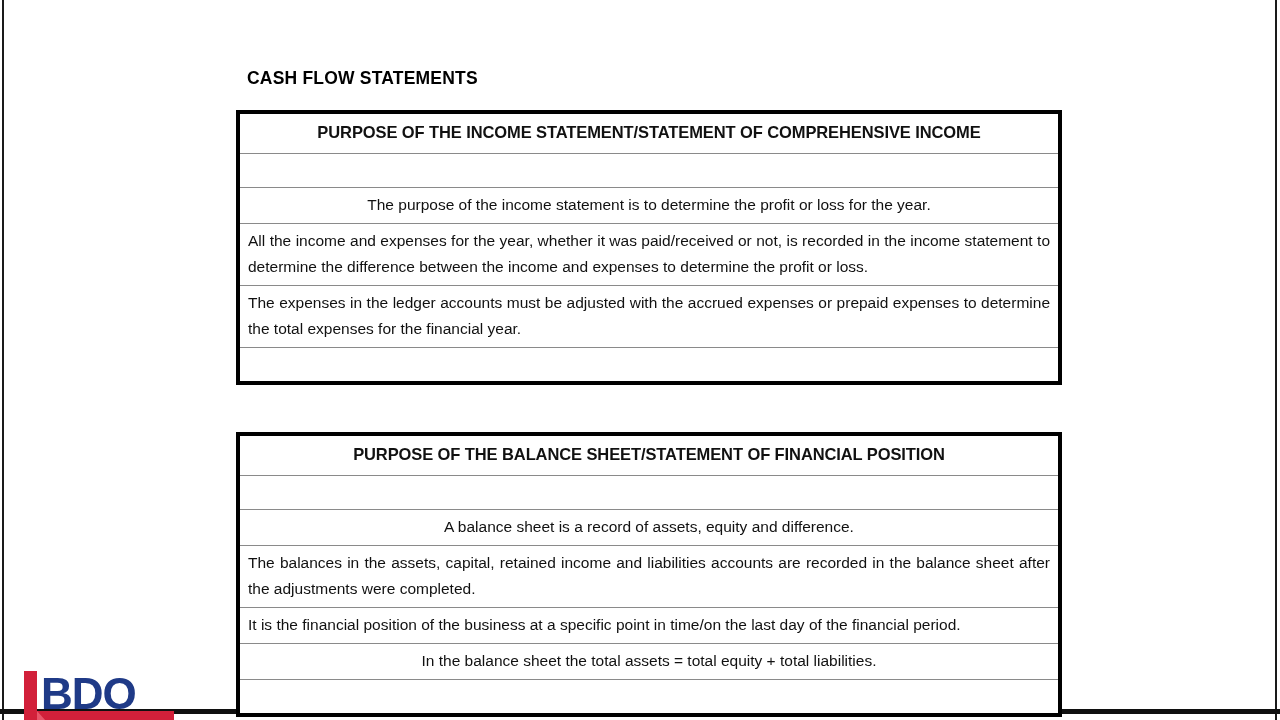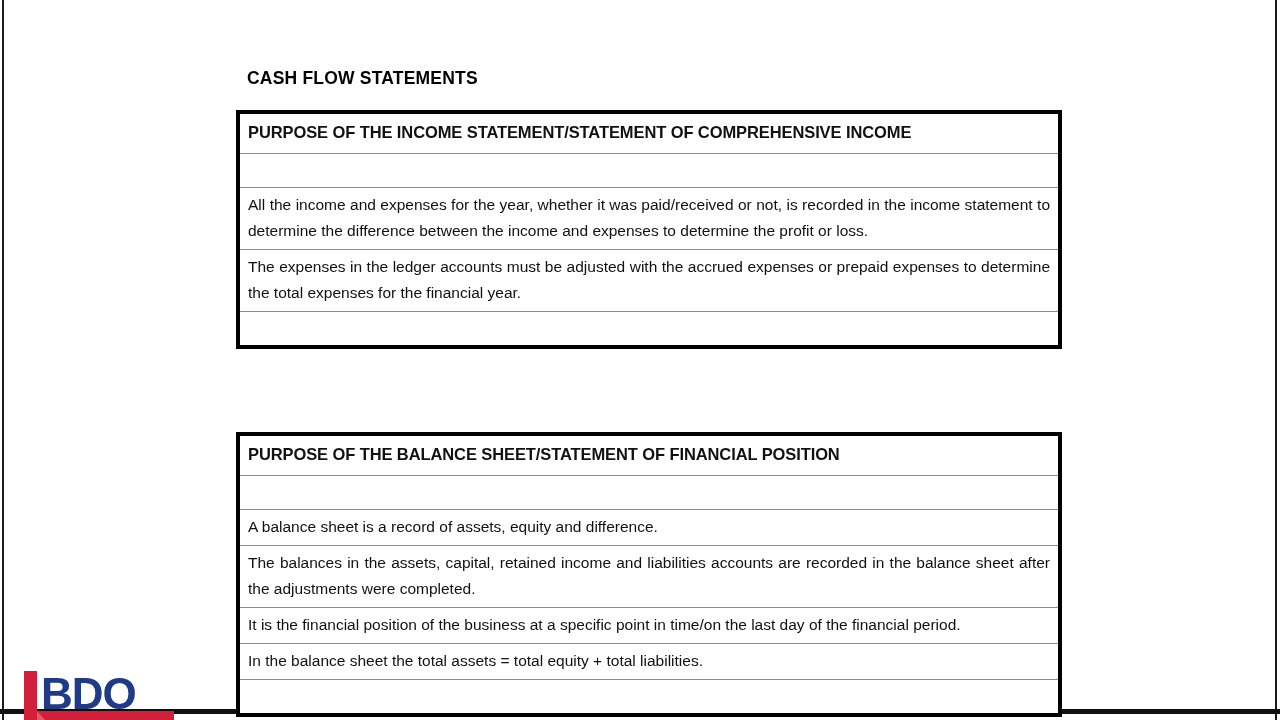--- a/index.html
+++ b/index.html
@@ -68,20 +68,21 @@
     table-layout: fixed;
     background: #ffffff;
   }
   .tbl-inner td {
     border: 1px solid #8a8a8a;
     padding: 4px 8px 5px 8px;
     vertical-align: top;
     font-size: 15.5px;
     line-height: 1.68;
     color: #111111;
+    text-align: center;
   }
   td.row-heading {
     font-weight: bold;
     font-size: 16.5px;
     letter-spacing: -0.1px;
     padding: 5px 8px 6px 8px;
     white-space: nowrap;
     border-top: none;
     border-left: none;
     border-right: none;
@@ -129,20 +130,23 @@
   <div class="fact-table" id="table-income">
     <table class="tbl-inner">
       <tbody>
         <tr>
           <td class="row-heading">PURPOSE OF THE INCOME STATEMENT/STATEMENT OF COMPREHENSIVE INCOME</td>
         </tr>
         <tr>
           <td class="row-spacer"></td>
         </tr>
         <tr>
+          <td class="row-text">The purpose of the income statement is to determine the profit or loss for the year.</td>
+        </tr>
+        <tr>
           <td class="row-text justify">All the income and expenses for the year, whether it was paid/received or not, is recorded in the income statement to determine the difference between the income and expenses to determine the profit or loss.</td>
         </tr>
         <tr>
           <td class="row-text justify">The expenses in the ledger accounts must be adjusted with the accrued expenses or prepaid expenses to determine the total expenses for the financial year.</td>
         </tr>
         <tr>
           <td class="row-spacer last"></td>
         </tr>
       </tbody>
     </table>

